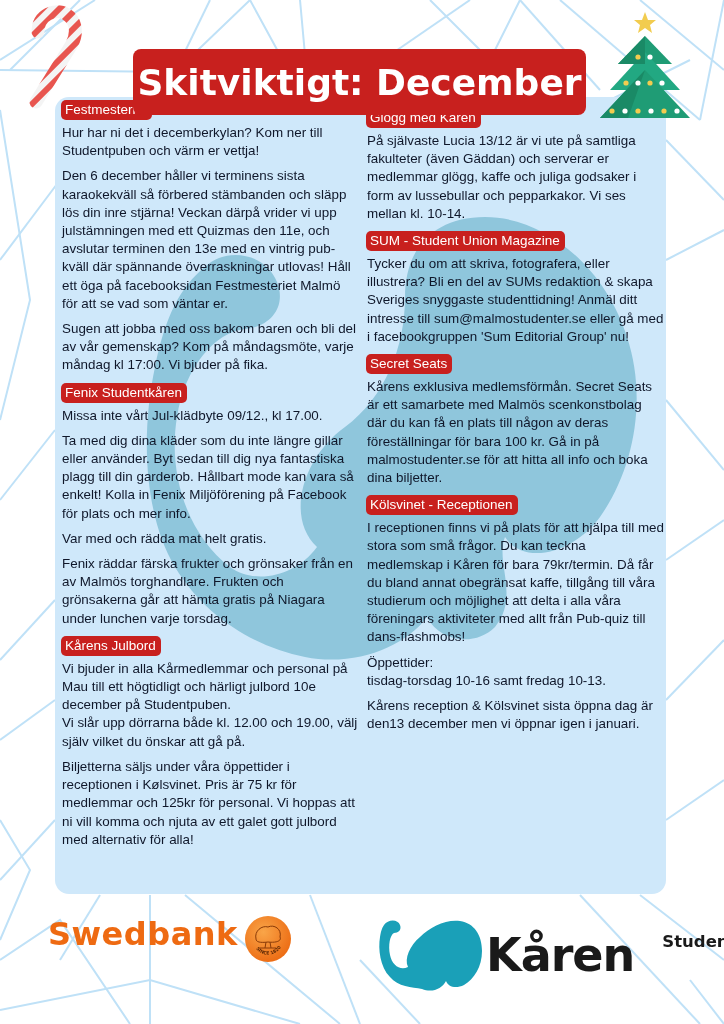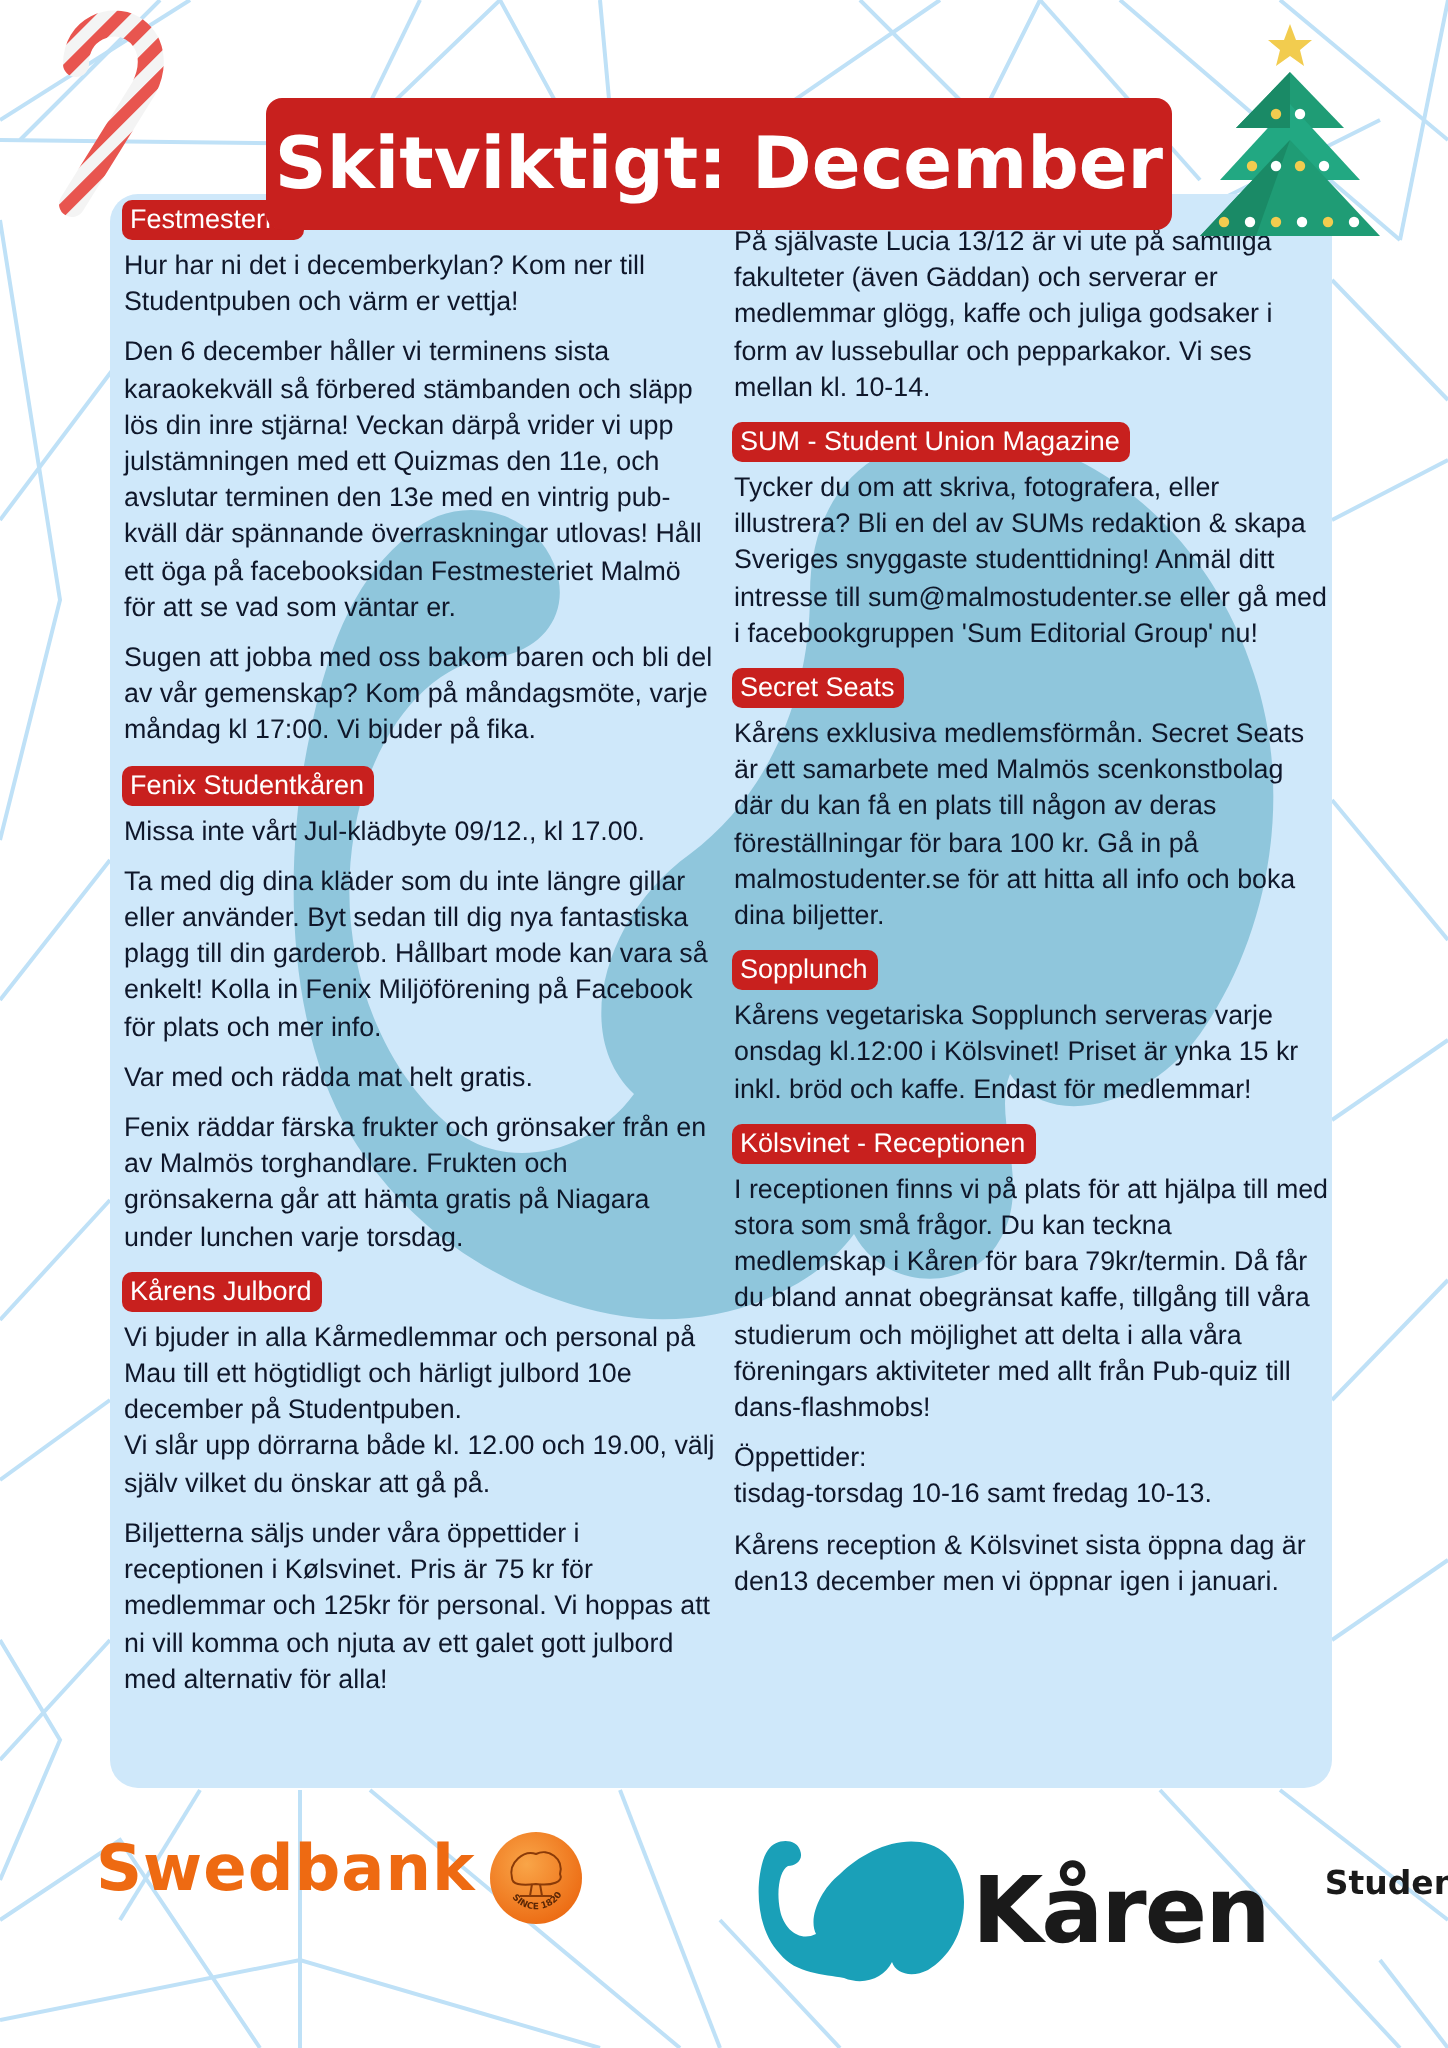--- a/index.html
+++ b/index.html
@@ -19,21 +19,21 @@
     background: #c8201e; border-radius: 8px; z-index: 3;
     display: flex; align-items: center; justify-content: center;
   }
   .title {
     color: #ffffff; font-family: "DejaVu Sans", sans-serif; font-weight: bold;
     font-size: 36px; letter-spacing: 0px; white-space: nowrap;
   }
 
   .col { position: absolute; z-index: 2; }
   .col-left { left: 61px; top: 99px; width: 298px; }
-  .col-right { left: 366px; top: 87px; width: 298px; }
+  .col-right { left: 366px; top: 107px; width: 298px; }
 
   .section { margin-bottom: 4px; }
   .badge {
     display: inline-block; background: #c8201e; color: #ffffff;
     font-family: "Liberation Sans", sans-serif; font-size: 13.5px;
     padding: 2px 5px 3px 4px; border-radius: 5px; margin-bottom: 4px; white-space: nowrap;
   }
   .para {
     color: #0f172a; font-family: "Liberation Sans", sans-serif;
     font-size: 13.4px; line-height: 18.2px; margin-bottom: 7px; padding-left: 1px;
@@ -197,24 +197,20 @@
   </div>
   <div class="section">
     <div class="badge">SUM - Student Union Magazine</div>
     <p class="para">Tycker du om att skriva, fotografera, eller illustrera? Bli en del av SUMs redaktion &amp; skapa Sveriges snyggaste studenttidning! Anmäl ditt intresse till sum@malmostudenter.se eller gå med i facebookgruppen 'Sum Editorial Group' nu!</p>
   </div>
   <div class="section">
     <div class="badge">Secret Seats</div>
     <p class="para">Kårens exklusiva medlemsförmån. Secret Seats är ett samarbete med Malmös scenkonstbolag där du kan få en plats till någon av deras föreställningar för bara 100 kr. Gå in på malmostudenter.se för att hitta all info och boka dina biljetter.</p>
   </div>
   <div class="section">
-    <div class="badge">Sopplunch</div>
-    <p class="para">Kårens vegetariska Sopplunch serveras varje onsdag kl.12:00 i Kölsvinet! Priset är ynka 15 kr inkl. bröd och kaffe. Endast för medlemmar!</p>
-  </div>
-  <div class="section">
     <div class="badge">Kölsvinet - Receptionen</div>
     <p class="para">I receptionen finns vi på plats för att hjälpa till med stora som små frågor. Du kan teckna medlemskap i Kåren för bara 79kr/termin. Då får du bland annat obegränsat kaffe, tillgång till våra studierum och möjlighet att delta i alla våra föreningars aktiviteter med allt från Pub-quiz till dans-flashmobs!</p>
     <p class="para">Öppettider:
 tisdag-torsdag 10-16 samt fredag 10-13.</p>
     <p class="para">Kårens reception &amp; Kölsvinet sista öppna dag är den13 december men vi öppnar igen i januari.</p>
   </div>
 </div>
 
 <div class="swedbank">
   <span class="swedbank-text">Swedbank</span>

